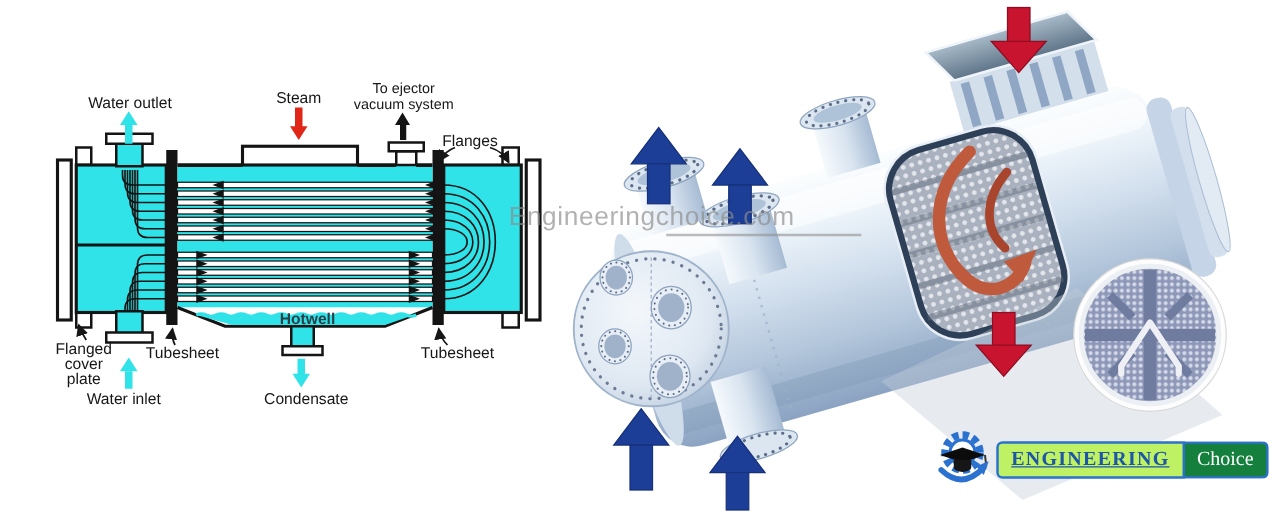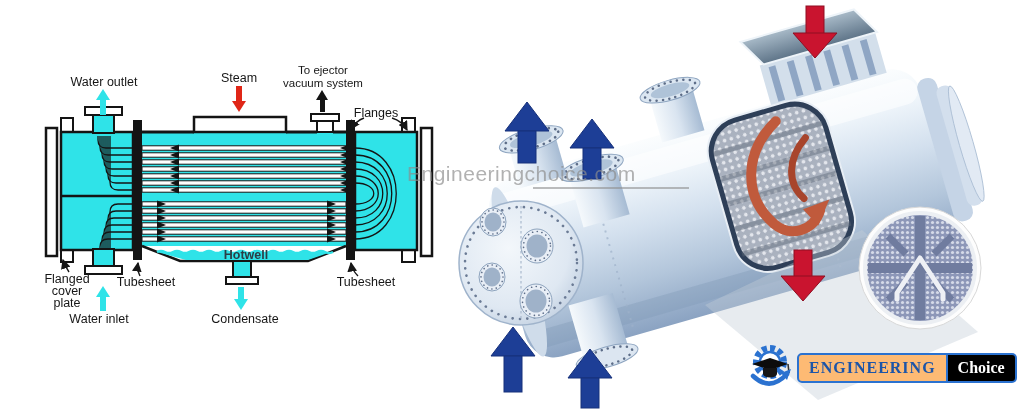--- a/index.html
+++ b/index.html
@@ -8,26 +8,26 @@
   #scene{position:absolute;left:0;top:0;}
   .label{font-size:12.5px;fill:#161616;}
   .label-sm{font-size:11.5px;fill:#161616;}
   .hotwell{font-size:12.5px;font-weight:700;fill:#2c3e46;}
   #watermark{position:absolute;left:407px;top:162px;font-size:21px;letter-spacing:.5px;
              color:#8d8d8d;opacity:.68;white-space:nowrap;}
   #wm-strike{position:absolute;left:533px;top:187px;width:156px;height:2px;
              background:#909090;opacity:.6;}
   #logo{position:absolute;left:746px;top:342px;display:flex;align-items:center;gap:5px;}
   #logo-badge{display:flex;align-items:stretch;}
-  #logo-brand{border:2px solid #2b72d0;border-radius:5px 0 0 5px;background:#fdba74;
+  #logo-brand{border:2px solid #2b72d0;border-radius:5px 0 0 5px;background:#bef264;
               color:#1d55a8;font-family:"Liberation Serif",serif;font-weight:700;
-              font-size:16px;letter-spacing:1px;padding:3px 10px;line-height:20px;}
-  #logo-suffix{background:#000000;border:2px solid #2b72d0;border-left:none;
+              font-size:16px;letter-spacing:1px;padding:3px 10px;line-height:20px;text-decoration:underline;}
+  #logo-suffix{background:#15803d;border:2px solid #2b72d0;border-left:none;
                border-radius:0 5px 5px 0;color:#fff;font-family:"Liberation Serif",serif;
-               font-weight:700;font-size:16px;padding:3px 10px;line-height:20px;}
+               font-weight:400;font-size:16px;padding:3px 10px;line-height:20px;}
 </style>
 </head>
 <body>
 
 <div id="root">
 <svg id="scene" width="1024" height="415" viewBox="0 0 1024 415">
   <defs>
     <polygon id="ahL" points="0,0 9,-3.4 9,3.4" fill="#141414"></polygon>
     <polygon id="ahR" points="0,0 -9,-3.4 -9,3.4" fill="#141414"></polygon>
     <marker id="mAh" viewBox="0 0 8 8" refX="7" refY="4" markerWidth="7" markerHeight="7" orient="auto-start-reverse">

